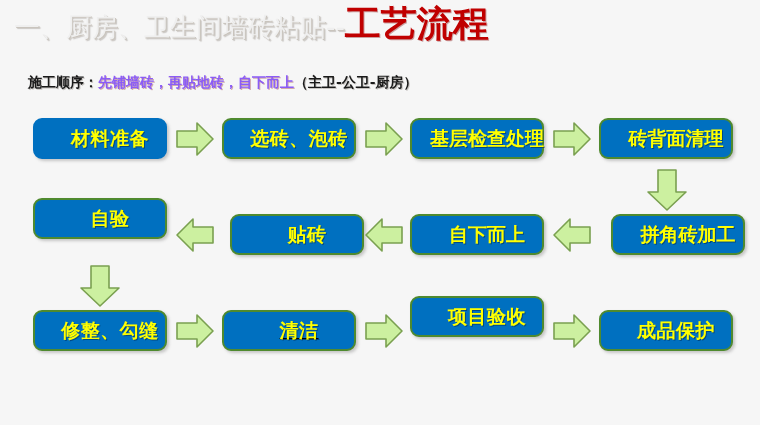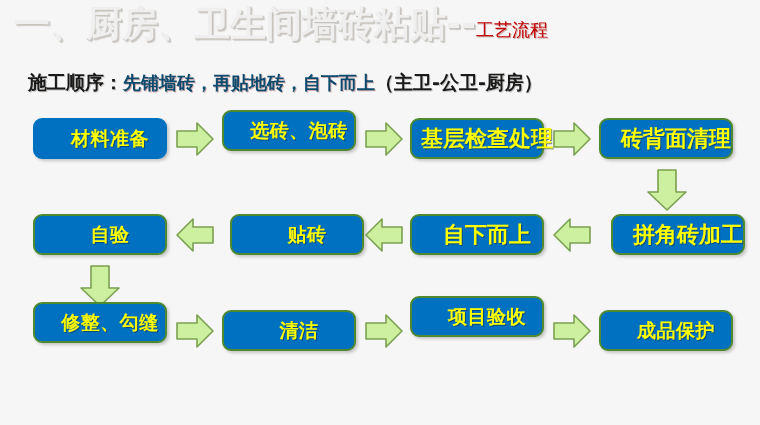--- a/index.html
+++ b/index.html
@@ -19,54 +19,55 @@
   #title-bar {
     position: absolute;
     left: 14px;
     top: 4px;
     width: 740px;
     height: 40px;
     white-space: nowrap;
     line-height: 40px;
   }
   .title-main {
-    font-size: 36px;
-    font-weight: bold;
+    font-size: 26px;
+    font-weight: normal;
     color: #efefef;
     text-shadow: 1px 1px 0 #c9c4bd, 2px 2px 1px rgba(150,145,138,.45);
     letter-spacing: 0px;
   }
   .title-accent {
-    font-size: 18px;
-    font-weight: normal;
+    font-size: 36px;
+    font-weight: bold;
     color: #c00000;
     text-shadow: 1px 1px 0 rgba(120,0,0,.35);
     letter-spacing: 0px;
   }
 
   
   #subtitle {
     position: absolute;
     left: 28px;
     top: 68px;
     height: 28px;
     line-height: 28px;
     white-space: nowrap;
   }
   .sub-black {
-    font-size: 19px;
+    font-size: 14px;
     font-weight: bold;
     color: #1a1a1a;
     text-shadow: 1px 1px 0 rgba(160,155,150,.55);
   }
   .sub-red {
-    font-size: 18px;
-    font-weight: bold;
-    color: #0c4a6e;
+    font-size: 14px;
+    font-weight: bold;
+    color: #8b5cf6;
     text-shadow: 1px 1px 0 rgba(150,60,60,.4);
+    font-family: Liberation Mono, monospace;
   }
 
   
   .node {
     position: absolute;
     width: 134px;
     height: 41px;
     border-radius: 9px;
     background: #0070c0;
     box-sizing: border-box;
@@ -84,21 +85,21 @@
   }
   .node-label {
     color: #ffff00;
     font-size: 19px;
     font-weight: bold;
     letter-spacing: 0.5px;
     white-space: nowrap;
     text-shadow: 1px 1px 0 rgba(0,40,80,.55);
   }
   .node-label.small {
-    font-size: 22px;
+    font-size: 19px;
     letter-spacing: 0px;
   }
 
   
   .arrow {
     position: absolute;
   }
   .arrow svg { display: block; }
 </style>
 </head>
@@ -108,21 +109,21 @@
   <span class="title-main">一、厨房、卫生间墙砖粘贴--</span><span class="title-accent">工艺流程</span>
 </div>
 
 <div id="subtitle">
   <span class="sub-black">施工顺序：</span><span class="sub-red">先铺墙砖，再贴地砖，自下而上</span><span class="sub-black">（主卫-公卫-厨房）</span>
 </div>
 
 <div class="node plain" style="left:33px; top:118px;">
   <span class="node-label">材料准备</span>
 </div>
-<div class="node bordered" style="left:222px; top:110px;">
+<div class="node bordered" style="left:222px; top:118px;">
   <span class="node-label">选砖、泡砖</span>
 </div>
 <div class="node bordered" style="left:410px; top:118px;">
   <span class="node-label small">基层检查处理</span>
 </div>
 <div class="node bordered" style="left:599px; top:118px;">
   <span class="node-label small">砖背面清理</span>
 </div>
 
 <div class="arrow" style="left:175px; top:121px;">
@@ -140,21 +141,21 @@
     <path d="M2,10 L22,10 L22,2 L38,18 L22,34 L22,26 L2,26 Z" fill="#ccf0a0" stroke="#7aa050" stroke-width="1.6" stroke-linejoin="round"></path>
   </svg>
 </div>
 
 <div class="arrow" style="left:645px; top:168px;">
   <svg width="44" height="44" viewBox="0 0 44 44">
     <path d="M13,2 L31,2 L31,24 L41,24 L22,42 L3,24 L13,24 Z" fill="#ccf0a0" stroke="#7aa050" stroke-width="1.6" stroke-linejoin="round"></path>
   </svg>
 </div>
 
-<div class="node bordered" style="left:33px; top:214px;">
+<div class="node bordered" style="left:33px; top:198px;">
   <span class="node-label">自验</span>
 </div>
 <div class="node bordered" style="left:230px; top:214px;">
   <span class="node-label">贴砖</span>
 </div>
 <div class="node bordered" style="left:410px; top:214px;">
   <span class="node-label small">自下而上</span>
 </div>
 <div class="node bordered" style="left:599px; top:214px;margin-left:12px;">
   <span class="node-label small">拼角砖加工</span>
@@ -175,24 +176,24 @@
     <path d="M38,10 L18,10 L18,2 L2,18 L18,34 L18,26 L38,26 Z" fill="#ccf0a0" stroke="#7aa050" stroke-width="1.6" stroke-linejoin="round"></path>
   </svg>
 </div>
 
 <div class="arrow" style="left:78px; top:264px;">
   <svg width="44" height="44" viewBox="0 0 44 44">
     <path d="M13,2 L31,2 L31,24 L41,24 L22,42 L3,24 L13,24 Z" fill="#ccf0a0" stroke="#7aa050" stroke-width="1.6" stroke-linejoin="round"></path>
   </svg>
 </div>
 
-<div class="node bordered" style="left:33px; top:302px;">
+<div class="node bordered" style="left:33px; top:310px;">
   <span class="node-label">修整、勾缝</span>
 </div>
-<div class="node bordered" style="left:222px; top:310px;">
+<div class="node bordered" style="left:222px; top:310px;text-decoration:underline;">
   <span class="node-label">清洁</span>
 </div>
 <div class="node bordered" style="left:410px; top:296px;">
   <span class="node-label">项目验收</span>
 </div>
 <div class="node bordered" style="left:599px; top:310px;text-align:right;">
   <span class="node-label">成品保护</span>
 </div>
 
 <div class="arrow" style="left:175px; top:313px;">

